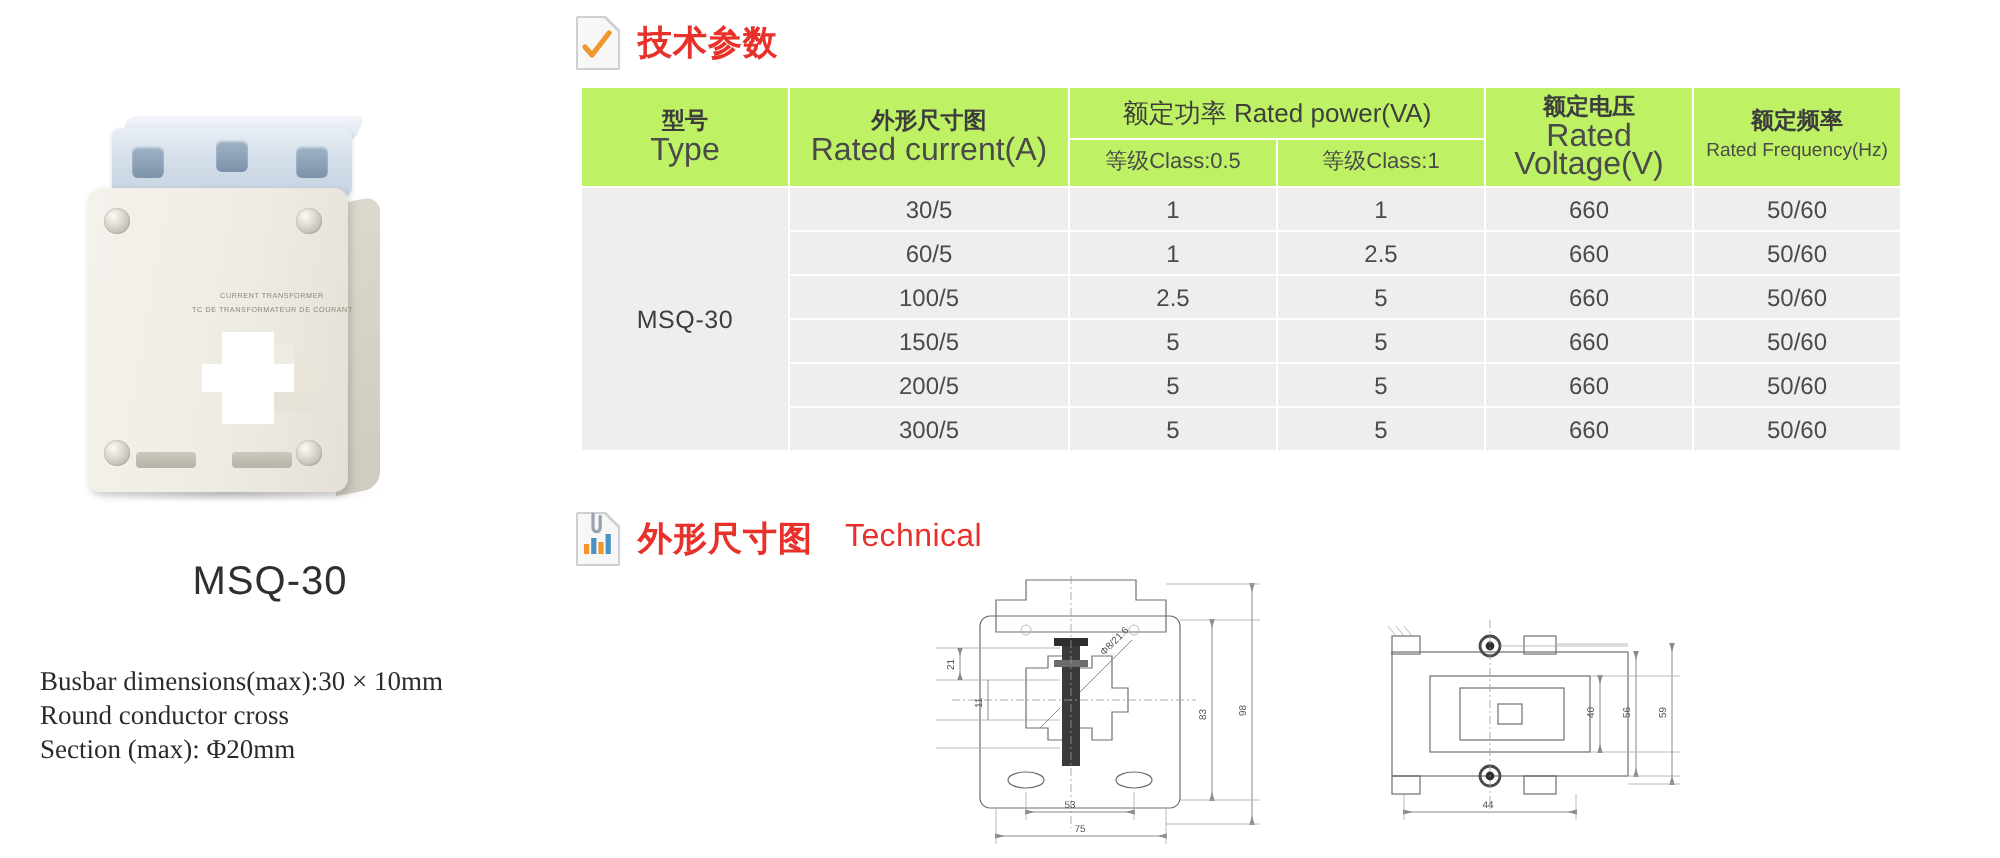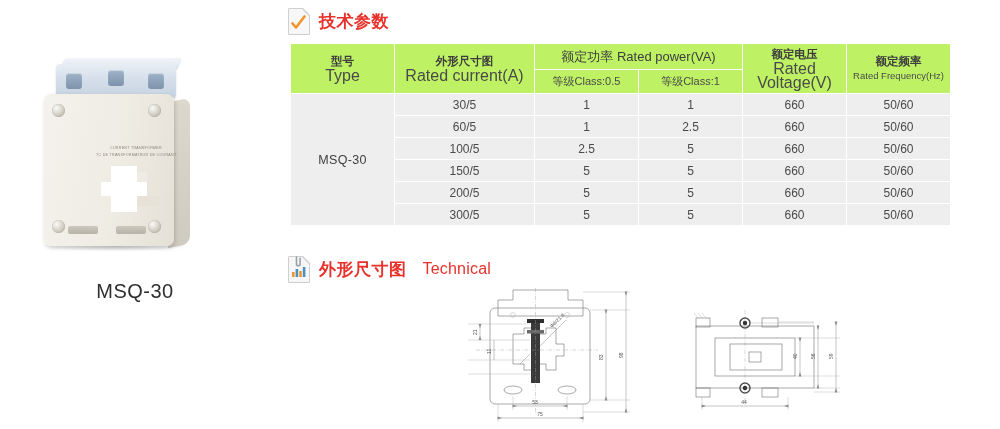--- a/index.html
+++ b/index.html
@@ -274,20 +274,25 @@
         <div class="ct-slot" style="left:46px; top:16px; width:14px; height:14px; background:#e9e5db;"></div>
       </div>
 
       <div class="ct-foot" style="left:24px; top:132px; width:30px;"></div>
       <div class="ct-foot" style="left:72px; top:132px; width:30px;"></div>
     </div>
   </div>
 
   <div id="product-name">MSQ-30</div>
 
+  <div id="left-specs">
+    <div>Busbar dimensions(max):30 × 10mm</div>
+    <div>Round conductor cross</div>
+    <div>Section (max): Φ20mm</div>
+  </div>
 </div>
 
 <div id="right-panel">
 
   <div class="section-heading" style="left:10px; top:8px;">
     <span class="heading-icon">
       <span class="doc-shape"></span>
       <span class="doc-fold"></span>
       <svg width="22" height="26" viewBox="0 0 22 26" style="position:absolute;left:0;top:0;">
         <path d="M4.5 15.5 L8 19.5 L16.5 8.5" stroke="#f0962c" stroke-width="2.6" fill="none" stroke-linecap="round" stroke-linejoin="round"></path>

